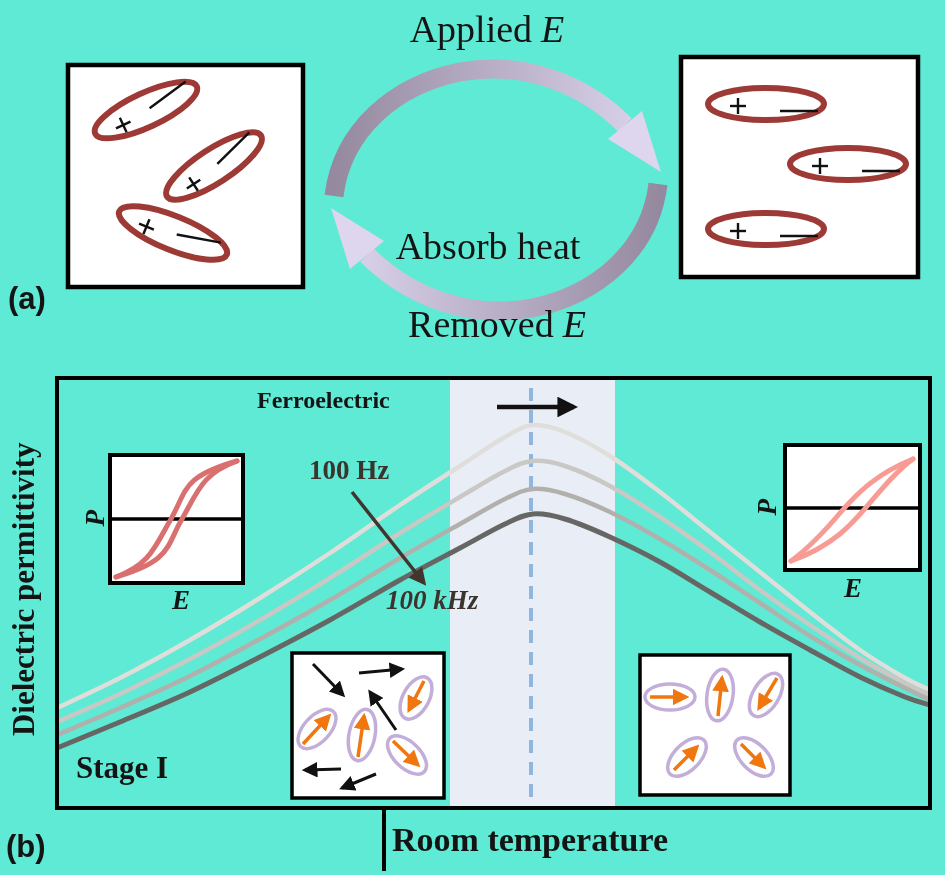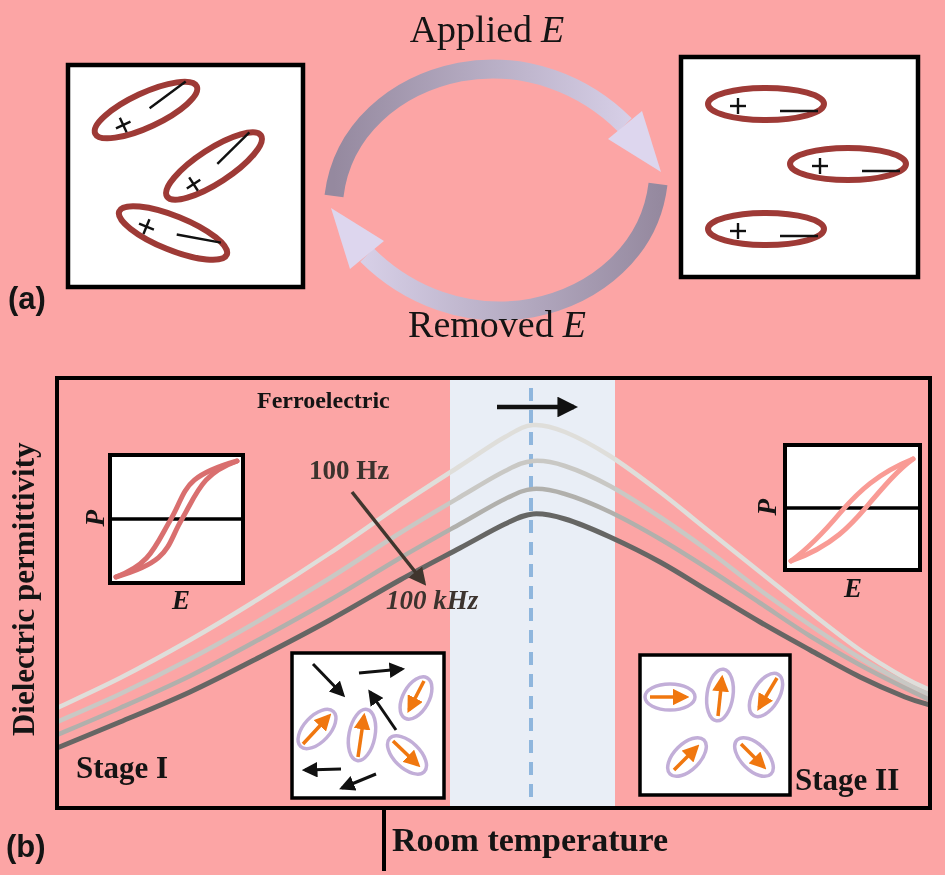--- a/index.html
+++ b/index.html
@@ -1,16 +1,16 @@
 <!DOCTYPE html>
 <html style="--ellipse_red: #9e3a36; --arrow_purple_dark: #95899f; --arrow_purple_light: #ddd6ee; --dashed_blue: #8fb6dd; --band_blue: #e9eef6; --loop_left_pink: #d96f6f; --loop_right_pink: #f99b95; --domain_lavender: #c2aed8; --domain_orange: #f0770f; --freq_text: #3c332e; --text_black: #141414;"><head>
 <meta charset="utf-8">
 <style>
   html,body{margin:0;padding:0;background:#ffffff;}
-  .fig{position:relative;width:945px;height:875px;background:#fca5a5;overflow:hidden;
+  .fig{position:relative;width:945px;height:875px;background:#5eead4;overflow:hidden;
        font-family:"Liberation Serif", serif;color:#141414;}
   svg.layer{position:absolute;left:0;top:0;}
   .txt{position:absolute;white-space:nowrap;line-height:1.05;}
   .serif-lg{font-size:38px;font-weight:400;}
   .ctr{transform:translateX(-50%);}
   .panel-label{font-family:"Liberation Sans", sans-serif;font-weight:700;font-size:31px;}
   .phase{font-size:24px;font-weight:700;}
   .freq{font-size:27px;font-weight:700;color:var(--freq_text);}
   .stage{font-size:31px;font-weight:700;}
   .roomtemp{font-size:34px;font-weight:700;}
@@ -177,36 +177,36 @@
         </g>
       </g>
 
       <line x1="384" y1="806" x2="384" y2="871" stroke="#000000" stroke-width="4"></line>
     </g>
   </svg>
 
   <div class="txt serif-lg ctr" style="left:487px;top:10px;">
     <span>Applied</span><span class="esym">E</span>
   </div>
+  <div class="txt serif-lg ctr" style="left:488px;top:227px;">Absorb heat</div>
   <div class="txt serif-lg ctr" style="left:497px;top:305px;">
     <span>Removed</span><span class="esym">E</span>
   </div>
 
   <div class="txt panel-label" style="left:8px;top:283px;">(a)</div>
   <div class="txt panel-label" style="left:6px;top:831px;">(b)</div>
 
   <div class="txt ylabel" style="left:-191px;top:573px;">Dielectric permittivity</div>
 
   <div class="txt phase" style="left:257px;top:388px;">Ferroelectric</div>
 
   <div class="txt freq" style="left:288px;top:456px;margin-left:21px;">100 Hz</div>
   <div class="txt freq" style="left:386px;top:586px;font-style:italic;">100 kHz</div>
 
   <div class="txt stage" style="left:76px;top:752px;">Stage I</div>
-  <div class="txt stage" style="left:795px;top:764px;">Stage II</div>
 
   <div class="txt roomtemp" style="left:392px;top:822px;">Room temperature</div>
 
   <div class="txt pe rot90" style="left:65px;top:504px;width:60px;">P</div>
   <div class="txt pe" style="left:161px;top:586px;width:40px;">E</div>
   <div class="txt pe rot90" style="left:737px;top:493px;width:60px;">P</div>
   <div class="txt pe" style="left:833px;top:574px;width:40px;">E</div>
 </div>
 
 </body></html>

